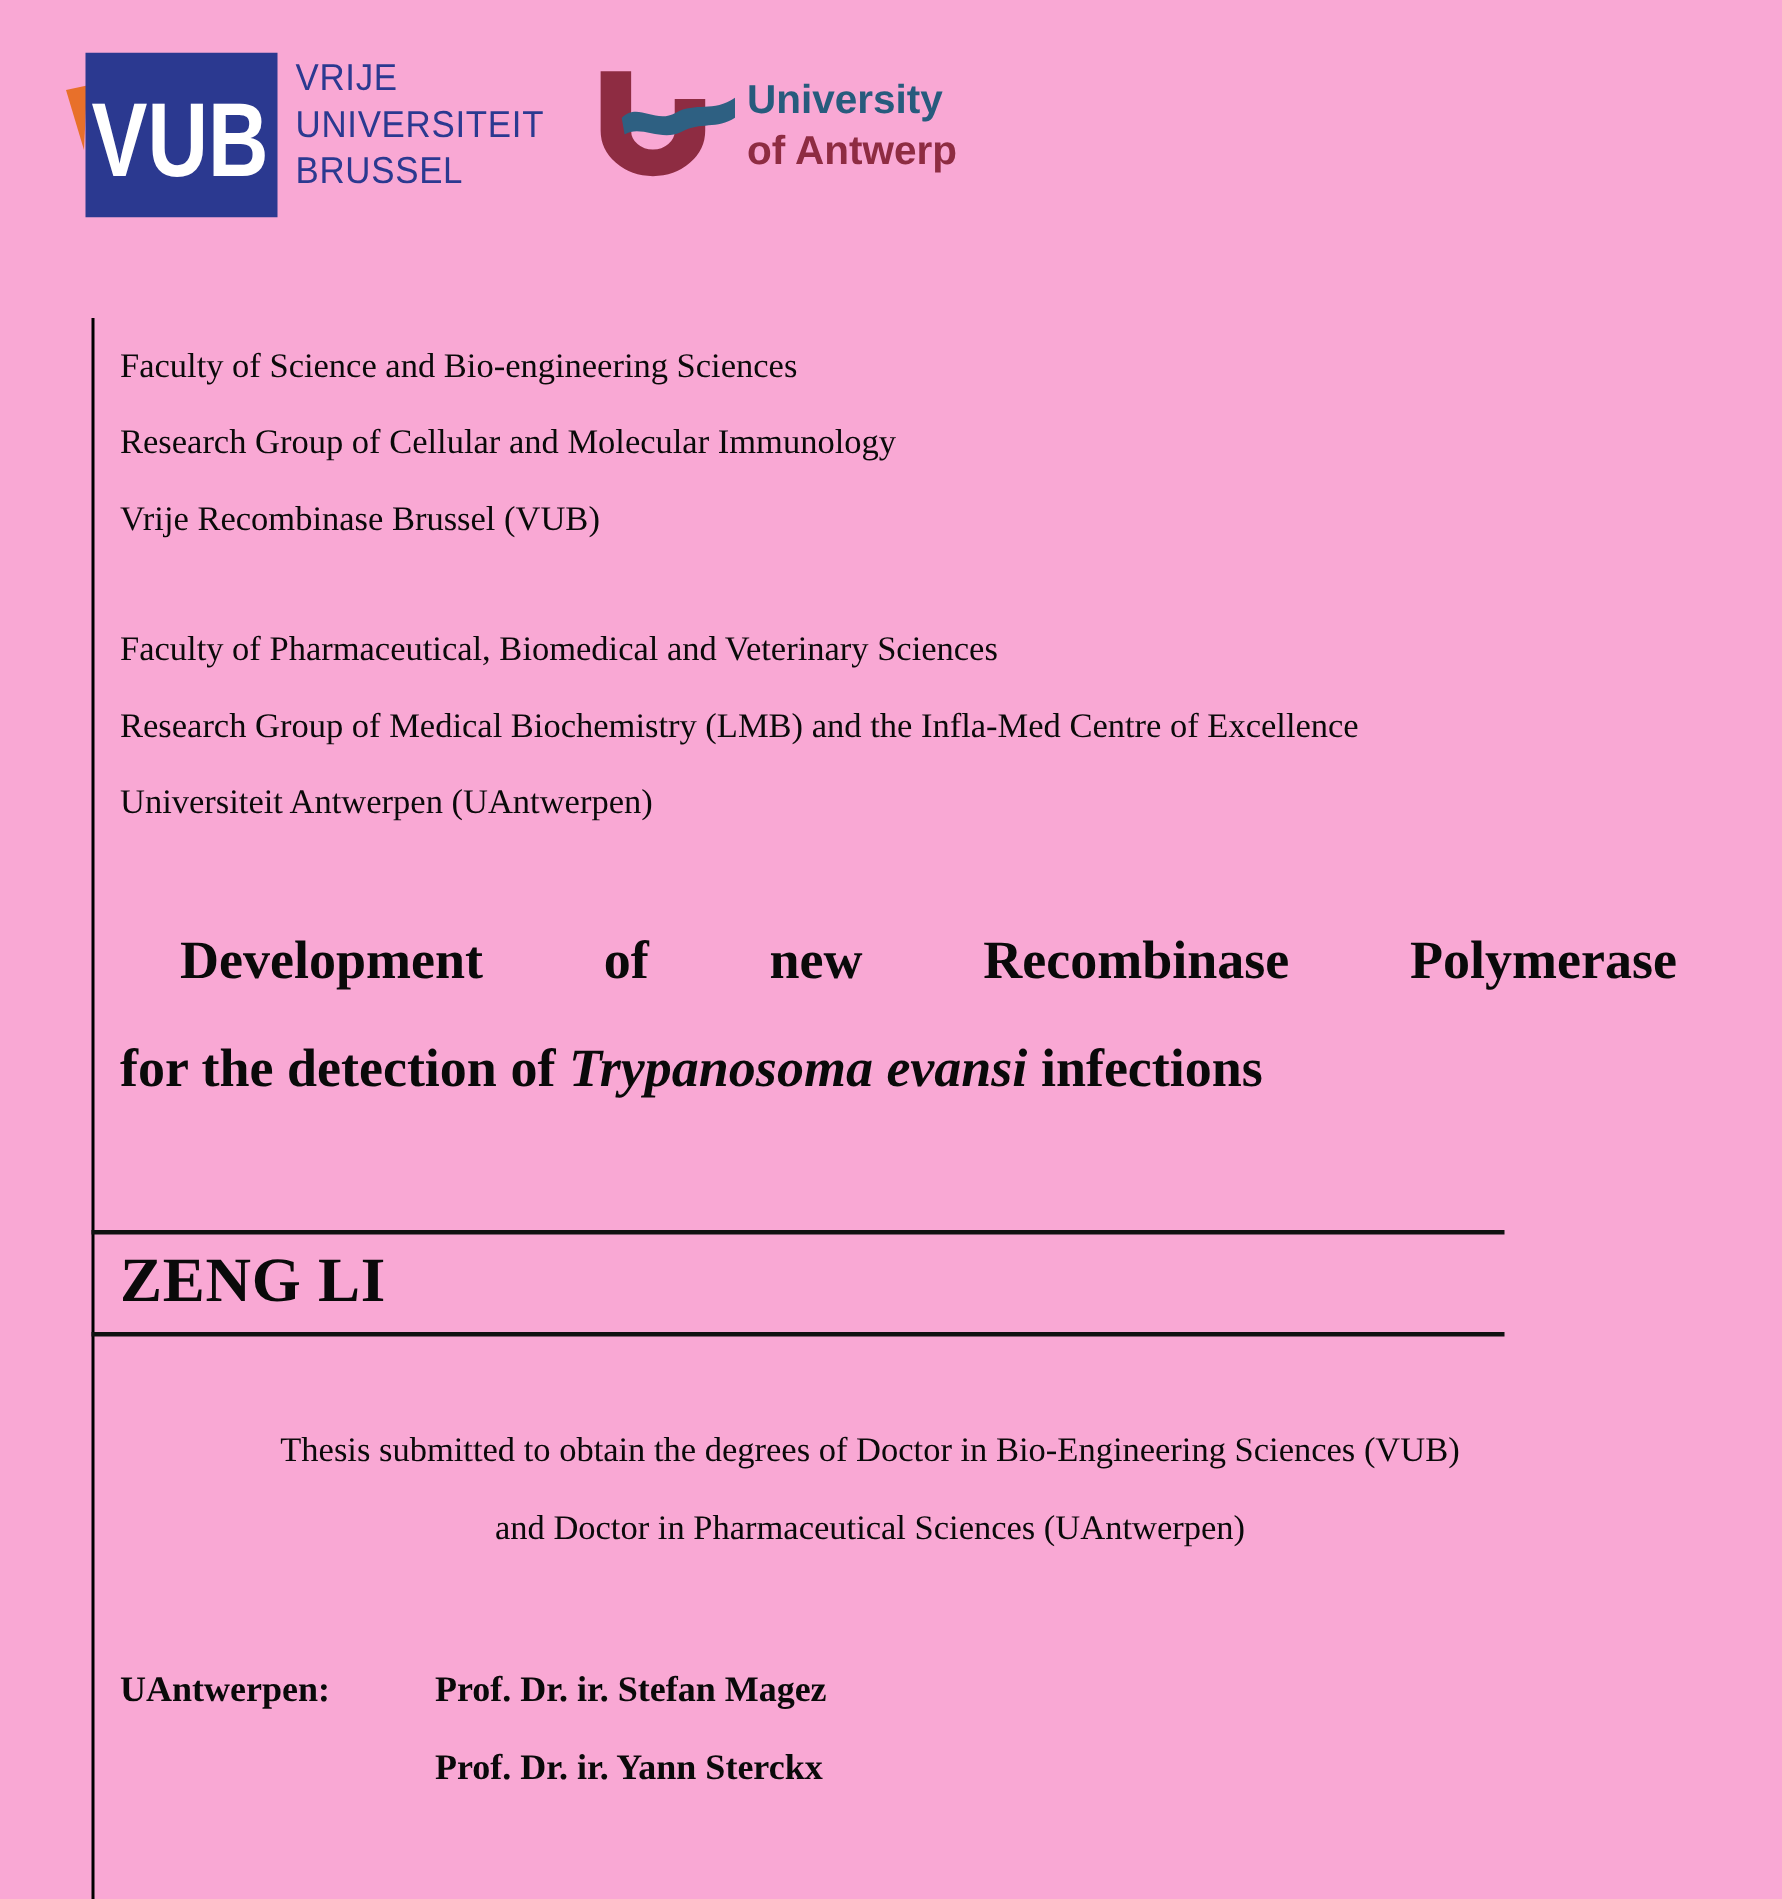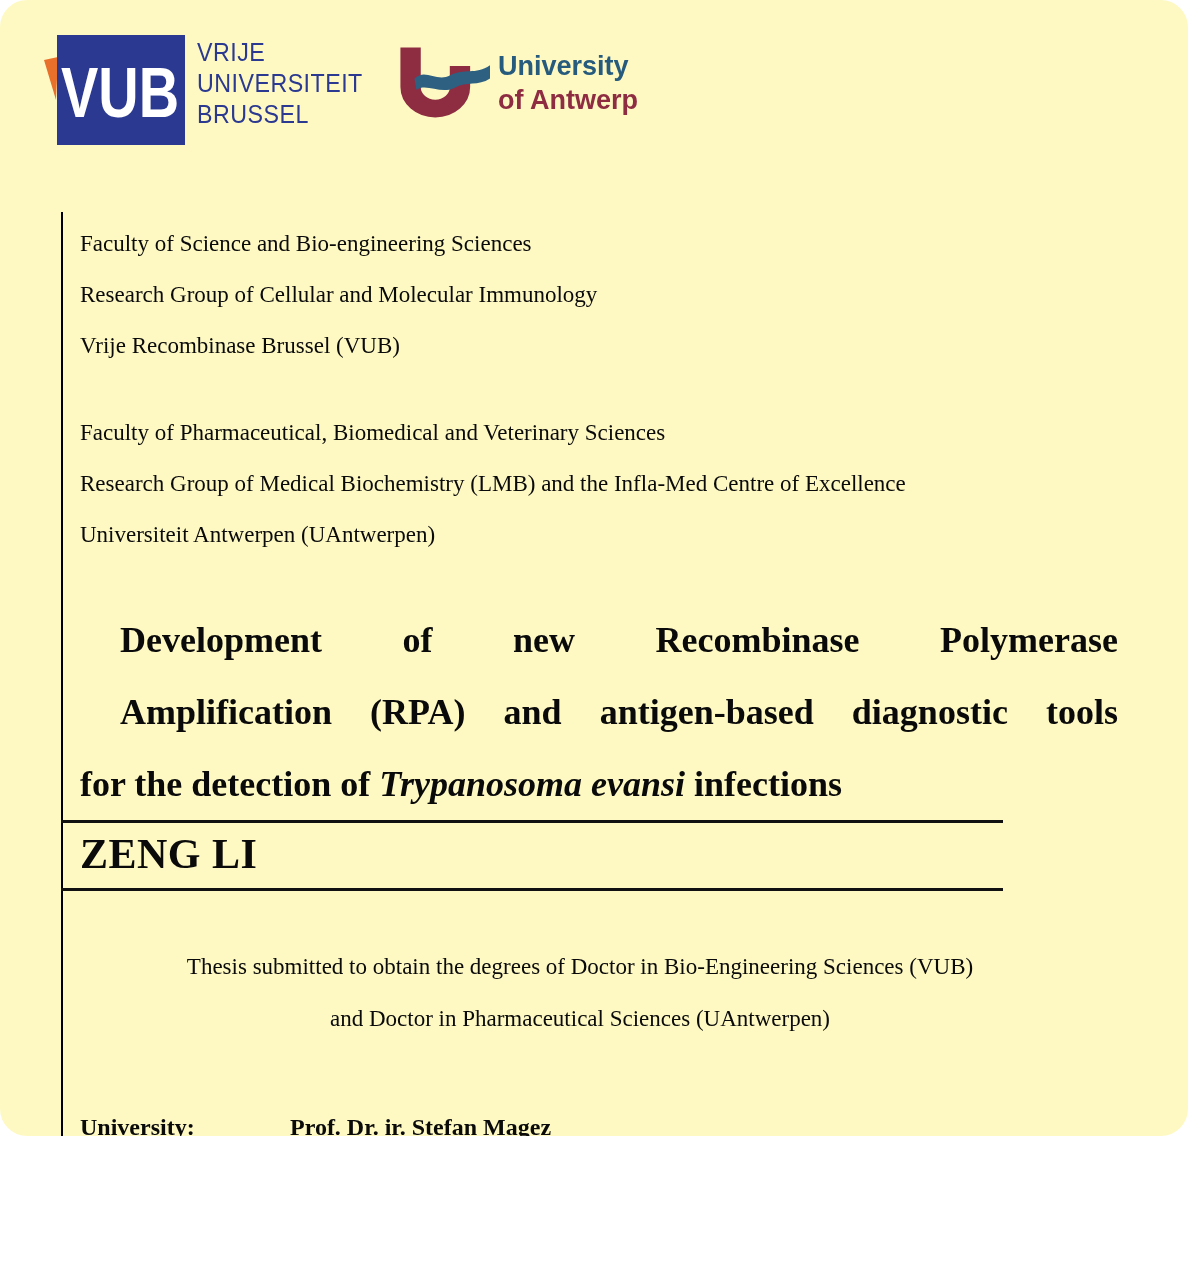--- a/index.html
+++ b/index.html
@@ -1,24 +1,23 @@
 <!DOCTYPE html>
 <html><head>
 <meta charset="utf-8">
 <style>
   html,body{margin:0;padding:0;background:#ffffff;}
   .page{
     position:relative;
     width:1188px;
-    height:1136px;
-    background:#fef9c3;
+    height:1266px;
+    background:#f9a8d4;
     overflow:hidden;
     font-family:"Liberation Serif","DejaVu Serif",serif;
     color:#0a0a0a;
-    border-radius:27px;
   }
   
   .vub-logo{position:absolute;left:44px;top:35px;width:145px;height:110px;}
   .vub-wordmark{
     position:absolute;left:197px;top:37px;
     font-family:"Liberation Sans","DejaVu Sans",sans-serif;
     font-size:25px;line-height:31px;font-weight:400;letter-spacing:0.5px;
     transform:scaleX(0.93);transform-origin:left top;
   }
   .ua-logo{position:absolute;left:398px;top:45px;width:92px;height:80px;}
@@ -94,36 +93,35 @@
   </div>
 
   <div class="aff aff2">
     <div>Faculty of Pharmaceutical, Biomedical and Veterinary Sciences</div>
     <div>Research Group of Medical Biochemistry (LMB) and the Infla-Med Centre of Excellence</div>
     <div>Universiteit Antwerpen (UAntwerpen)</div>
   </div>
 
   <div class="thesis-title">
     <div class="title-line j">Development of new Recombinase Polymerase</div>
-    <div class="title-line j">Amplification (RPA) and antigen-based diagnostic tools</div>
     <div class="title-line"><span>for the detection of </span><span class="sp-italic">Trypanosoma evansi</span><span> infections</span></div>
   </div>
 
   <div class="rule rule1"></div>
 
   <div class="author">ZENG LI</div>
 
   <div class="rule rule2"></div>
 
   <div class="thesis">
     <div>Thesis submitted to obtain the degrees of Doctor in Bio-Engineering Sciences (VUB)</div>
     <div>and Doctor in Pharmaceutical Sciences (UAntwerpen)</div>
   </div>
 
   <div class="prom-row prom-row1">
-    <span class="prom-label">University:</span>
+    <span class="prom-label">UAntwerpen:</span>
     <span class="prom-name">Prof. Dr. ir. Stefan Magez</span>
   </div>
   <div class="prom-row prom-row2">
     <span class="prom-name">Prof. Dr. ir. Yann Sterckx</span>
   </div>
 
 </div>
 
 </body></html>

